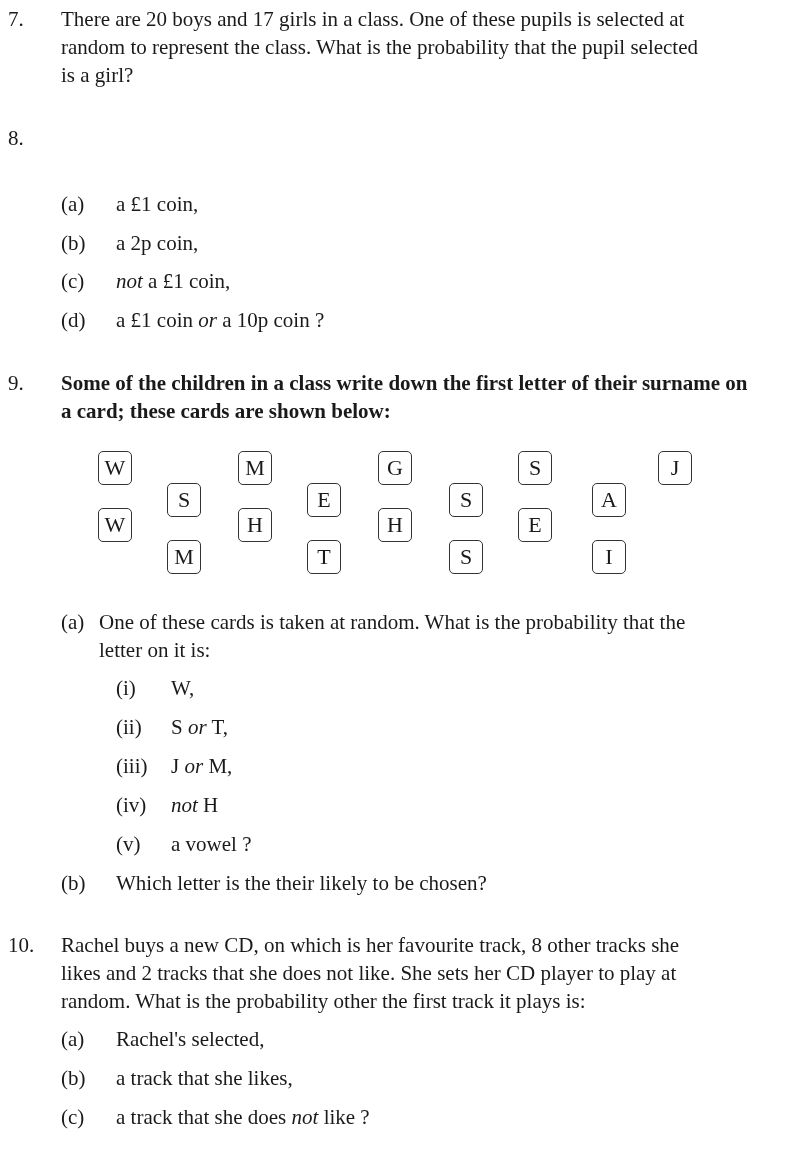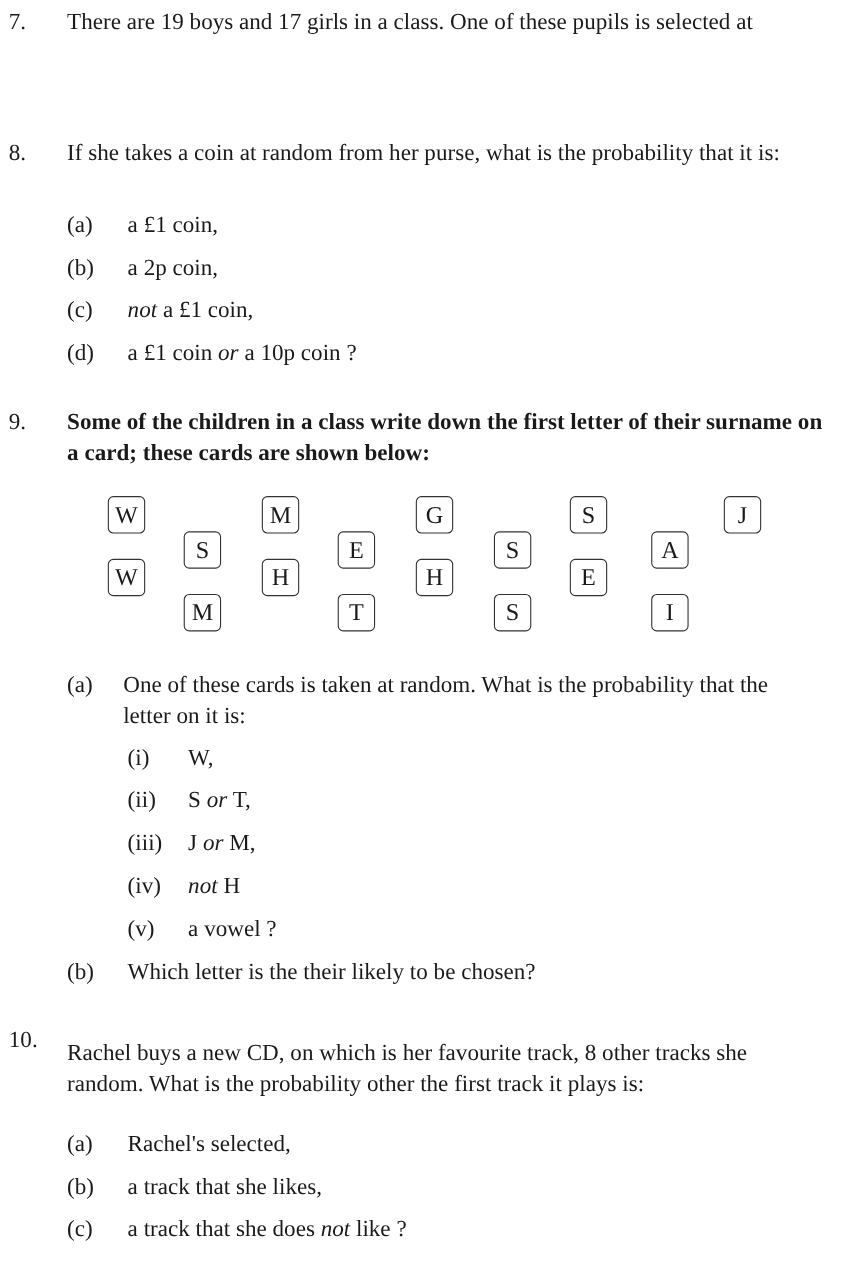--- a/index.html
+++ b/index.html
@@ -24,28 +24,29 @@
     box-sizing: border-box; text-align: center;
     font-size: 22px; line-height: 32px; background: #fff;
   }
 </style>
 </head>
 <body>
 
 <div>
   <span class="qnum" style="top:5px;">7.</span>
   <div class="qtext" style="top:5px;">
-    <div>There are 19 boys and 17 girls in a class.  One of these pupils is selected at</div>
+    <div>There are 20 boys and 17 girls in a class.  One of these pupils is selected at</div>
+    <div>random to represent the class.  What is the probability that the pupil selected</div>
+    <div>is a girl?</div>
   </div>
 </div>
 
 <div>
   <span class="qnum" style="top:124px;">8.</span>
   <div class="qtext" style="top:124px;">
-    <div>If she takes a coin at random from her purse, what is the probability that it is:</div>
   </div>
   <div class="sub" style="top:190px;">
     <span class="lbl">(a)</span>
     <span class="txt"><span>a £1 coin,</span><i></i><span></span></span>
   </div>
   <div class="sub" style="top:229px;">
     <span class="lbl">(b)</span>
     <span class="txt"><span>a 2p coin,</span><i></i><span></span></span>
   </div>
   <div class="sub" style="top:267px;">
@@ -80,21 +81,21 @@
     <div class="card" style="left:449px; top:540px;">S</div>
     <div class="card" style="left:518px; top:451px;">S</div>
     <div class="card" style="left:518px; top:508px;">E</div>
     <div class="card" style="left:592px; top:483px;">A</div>
     <div class="card" style="left:592px; top:540px;">I</div>
     <div class="card" style="left:658px; top:451px;">J</div>
   </div>
 
   <div>
     <span class="abs" style="left:61px; top:608px;">(a)</span>
-    <div class="abs" style="left:112px; top:608px; width:665px;">
+    <div class="abs" style="left:99px; top:608px; width:665px;">
       <div>One of these cards is taken at random.  What is the probability that the</div>
       <div>letter on it is:</div>
     </div>
     <div class="subsub" style="top:674px;">
       <span class="lbl">(i)</span>
       <span class="txt"><span>W,</span><i></i><span></span></span>
     </div>
     <div class="subsub" style="top:713px;">
       <span class="lbl">(ii)</span>
       <span class="txt"><span>S </span><i>or</i><span> T,</span></span>
@@ -114,22 +115,23 @@
   </div>
 
   <div class="sub" style="top:869px;">
     <span class="lbl">(b)</span>
     <span class="txt">Which letter is the their likely to be chosen?</span>
   </div>
 </div>
 
 <div>
   <span class="qnum" style="top:931px;">10.</span>
-  <div class="qtext" style="top:931px;margin-top:12px;">
+  <div class="qtext" style="top:931px;">
     <div>Rachel buys a new CD, on which is her favourite track, 8 other tracks she</div>
+    <div>likes and 2 tracks that she does not like.  She sets her CD player to play at</div>
     <div>random.  What is the probability other the first track it plays is:</div>
   </div>
   <div class="sub" style="top:1025px;">
     <span class="lbl">(a)</span>
     <span class="txt"><span>Rachel's selected,</span><i></i><span></span></span>
   </div>
   <div class="sub" style="top:1064px;">
     <span class="lbl">(b)</span>
     <span class="txt"><span>a track that she likes,</span><i></i><span></span></span>
   </div>

